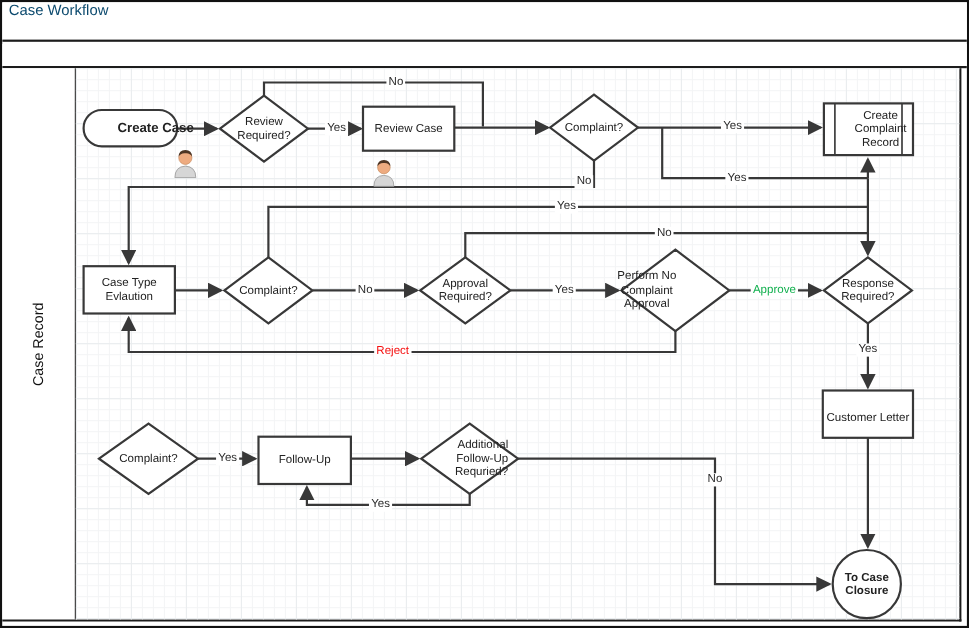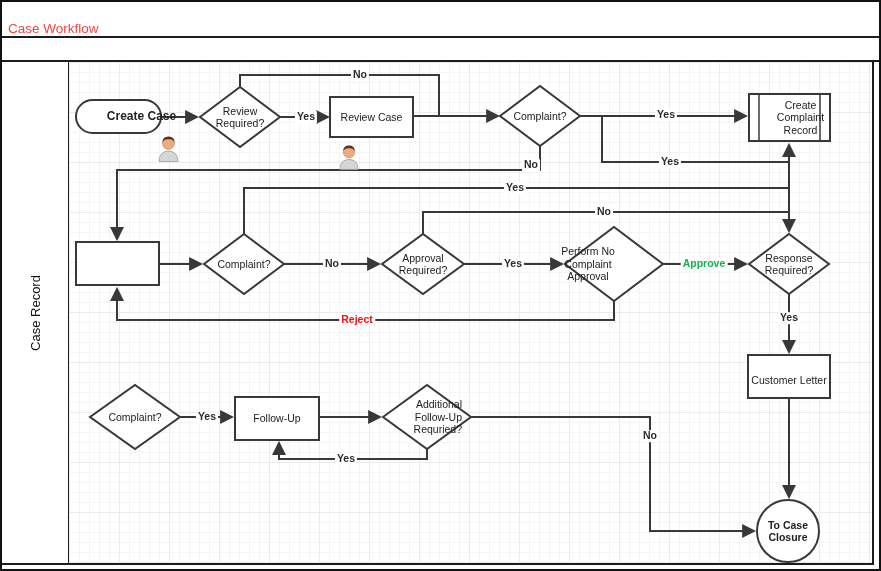--- a/index.html
+++ b/index.html
@@ -3,22 +3,22 @@
 <meta charset="utf-8">
 <style>
   html,body{margin:0;padding:0;background:#fff;}
   #frame{
     position:relative;width:877px;height:567px;border:2px solid #111;
     font-family:"Liberation Sans","DejaVu Sans",sans-serif;color:#222;
     overflow:hidden;background:#fff;
   }
   
   .title-band{position:absolute;left:0;top:0;width:100%;height:36px;
-    border-bottom:2px solid #1c1c1c;display:flex;align-items:flex-end;
-    font-size:13.5px;color:#ef4444;box-sizing:border-box;padding-left:6px;background:#fff;}
+    border-bottom:2px solid #1c1c1c;display:flex;align-items:flex-start;
+    font-size:13.5px;color:#0c4a6e;box-sizing:border-box;padding-left:6px;background:#fff;}
   .sub-band{position:absolute;left:0;top:38px;width:100%;height:22px;
     border-bottom:2px solid #1c1c1c;box-sizing:border-box;background:#fff;}
   .lane{position:absolute;left:0;top:60px;width:872px;height:503px;
     border-right:2px solid #1c1c1c;border-bottom:2px solid #1c1c1c;box-sizing:border-box;}
   .lane-label-cell{position:absolute;left:0;top:0;width:67px;height:100%;
     border-right:1.5px solid #1c1c1c;box-sizing:border-box;background:#fff;}
   .lane-label{position:absolute;left:50%;top:50%;
     transform:translate(-50%,-50%) rotate(-90deg);white-space:nowrap;
     font-size:13px;color:#111;}
   .lane-canvas{position:absolute;left:67px;top:0;right:0;bottom:0;
@@ -28,21 +28,21 @@
       linear-gradient(90deg,#e9ecee 1px, transparent 1px),
       linear-gradient(#f3f4f5 1px, transparent 1px),
       linear-gradient(90deg,#f3f4f5 1px, transparent 1px);
     background-size:50px 50px,50px 50px,10px 10px,10px 10px;}
   
   #diagram-svg{position:absolute;left:0;top:0;width:877px;height:567px;z-index:2;}
   .node-label{position:absolute;z-index:3;display:flex;align-items:center;justify-content:center;
     text-align:center;font-size:10.5px;line-height:1.18;color:#222;pointer-events:none;}
   .bold{font-weight:bold;}
   .edge-label{position:absolute;z-index:3;transform:translate(-50%,-50%);
-    font-size:10.5px;font-weight:bold;color:#2b2b2b;background:#fff;
+    font-size:10.5px;font-weight:normal;color:#2b2b2b;background:#fff;
     padding:0 2px;line-height:1.1;white-space:nowrap;}
   .edge-label.green{color:#12b04f;}
   .edge-label.red{color:#f50f0f;}
   .person{position:absolute;z-index:4;}
 </style>
 </head>
 <body>
 
 <div id="frame">
 
@@ -106,20 +106,21 @@
       <polygon points="381,415 425,383 469,415 425,447"></polygon>
       <circle cx="786" cy="529" r="31"></circle>
     </g>
   </svg>
 
   <div class="node-label bold" style="left:74px;top:98px;width:85px;height:33px;font-size:12px;margin-left:23px;">Create Case</div>
   <div class="node-label" style="left:200px;top:85px;width:76px;height:60px;">Review Required?</div>
   <div class="node-label" style="left:328px;top:95px;width:83px;height:40px;">Review Case</div>
   <div class="node-label" style="left:498px;top:84px;width:80px;height:60px;">Complaint?</div>
   <div class="node-label" style="left:758px;top:92px;width:81px;height:47px;">Create Complaint Record</div>
+  <div class="node-label" style="left:74px;top:240px;width:83px;height:43px;">Case Type Evlaution</div>
   <div class="node-label" style="left:202px;top:232px;width:80px;height:60px;">Complaint?</div>
   <div class="node-label" style="left:383px;top:232px;width:76px;height:60px;">Approval Required?</div>
   <div class="node-label" style="left:544px;top:225px;width:84px;height:74px;">Perform No Complaint Approval</div>
   <div class="node-label" style="left:750px;top:232px;width:74px;height:60px;">Response Required?</div>
   <div class="node-label" style="left:746px;top:353px;width:82px;height:51px;">Customer Letter</div>
   <div class="node-label" style="left:88px;top:383px;width:90px;height:64px;">Complaint?</div>
   <div class="node-label" style="left:233px;top:395px;width:84px;height:43px;">Follow-Up</div>
   <div class="node-label" style="left:390px;top:383px;width:70px;height:64px;text-align:right;">Additional Follow-Up Requried?</div>
   <div class="node-label bold" style="left:755px;top:498px;width:62px;height:62px;">To Case Closure</div>
 

